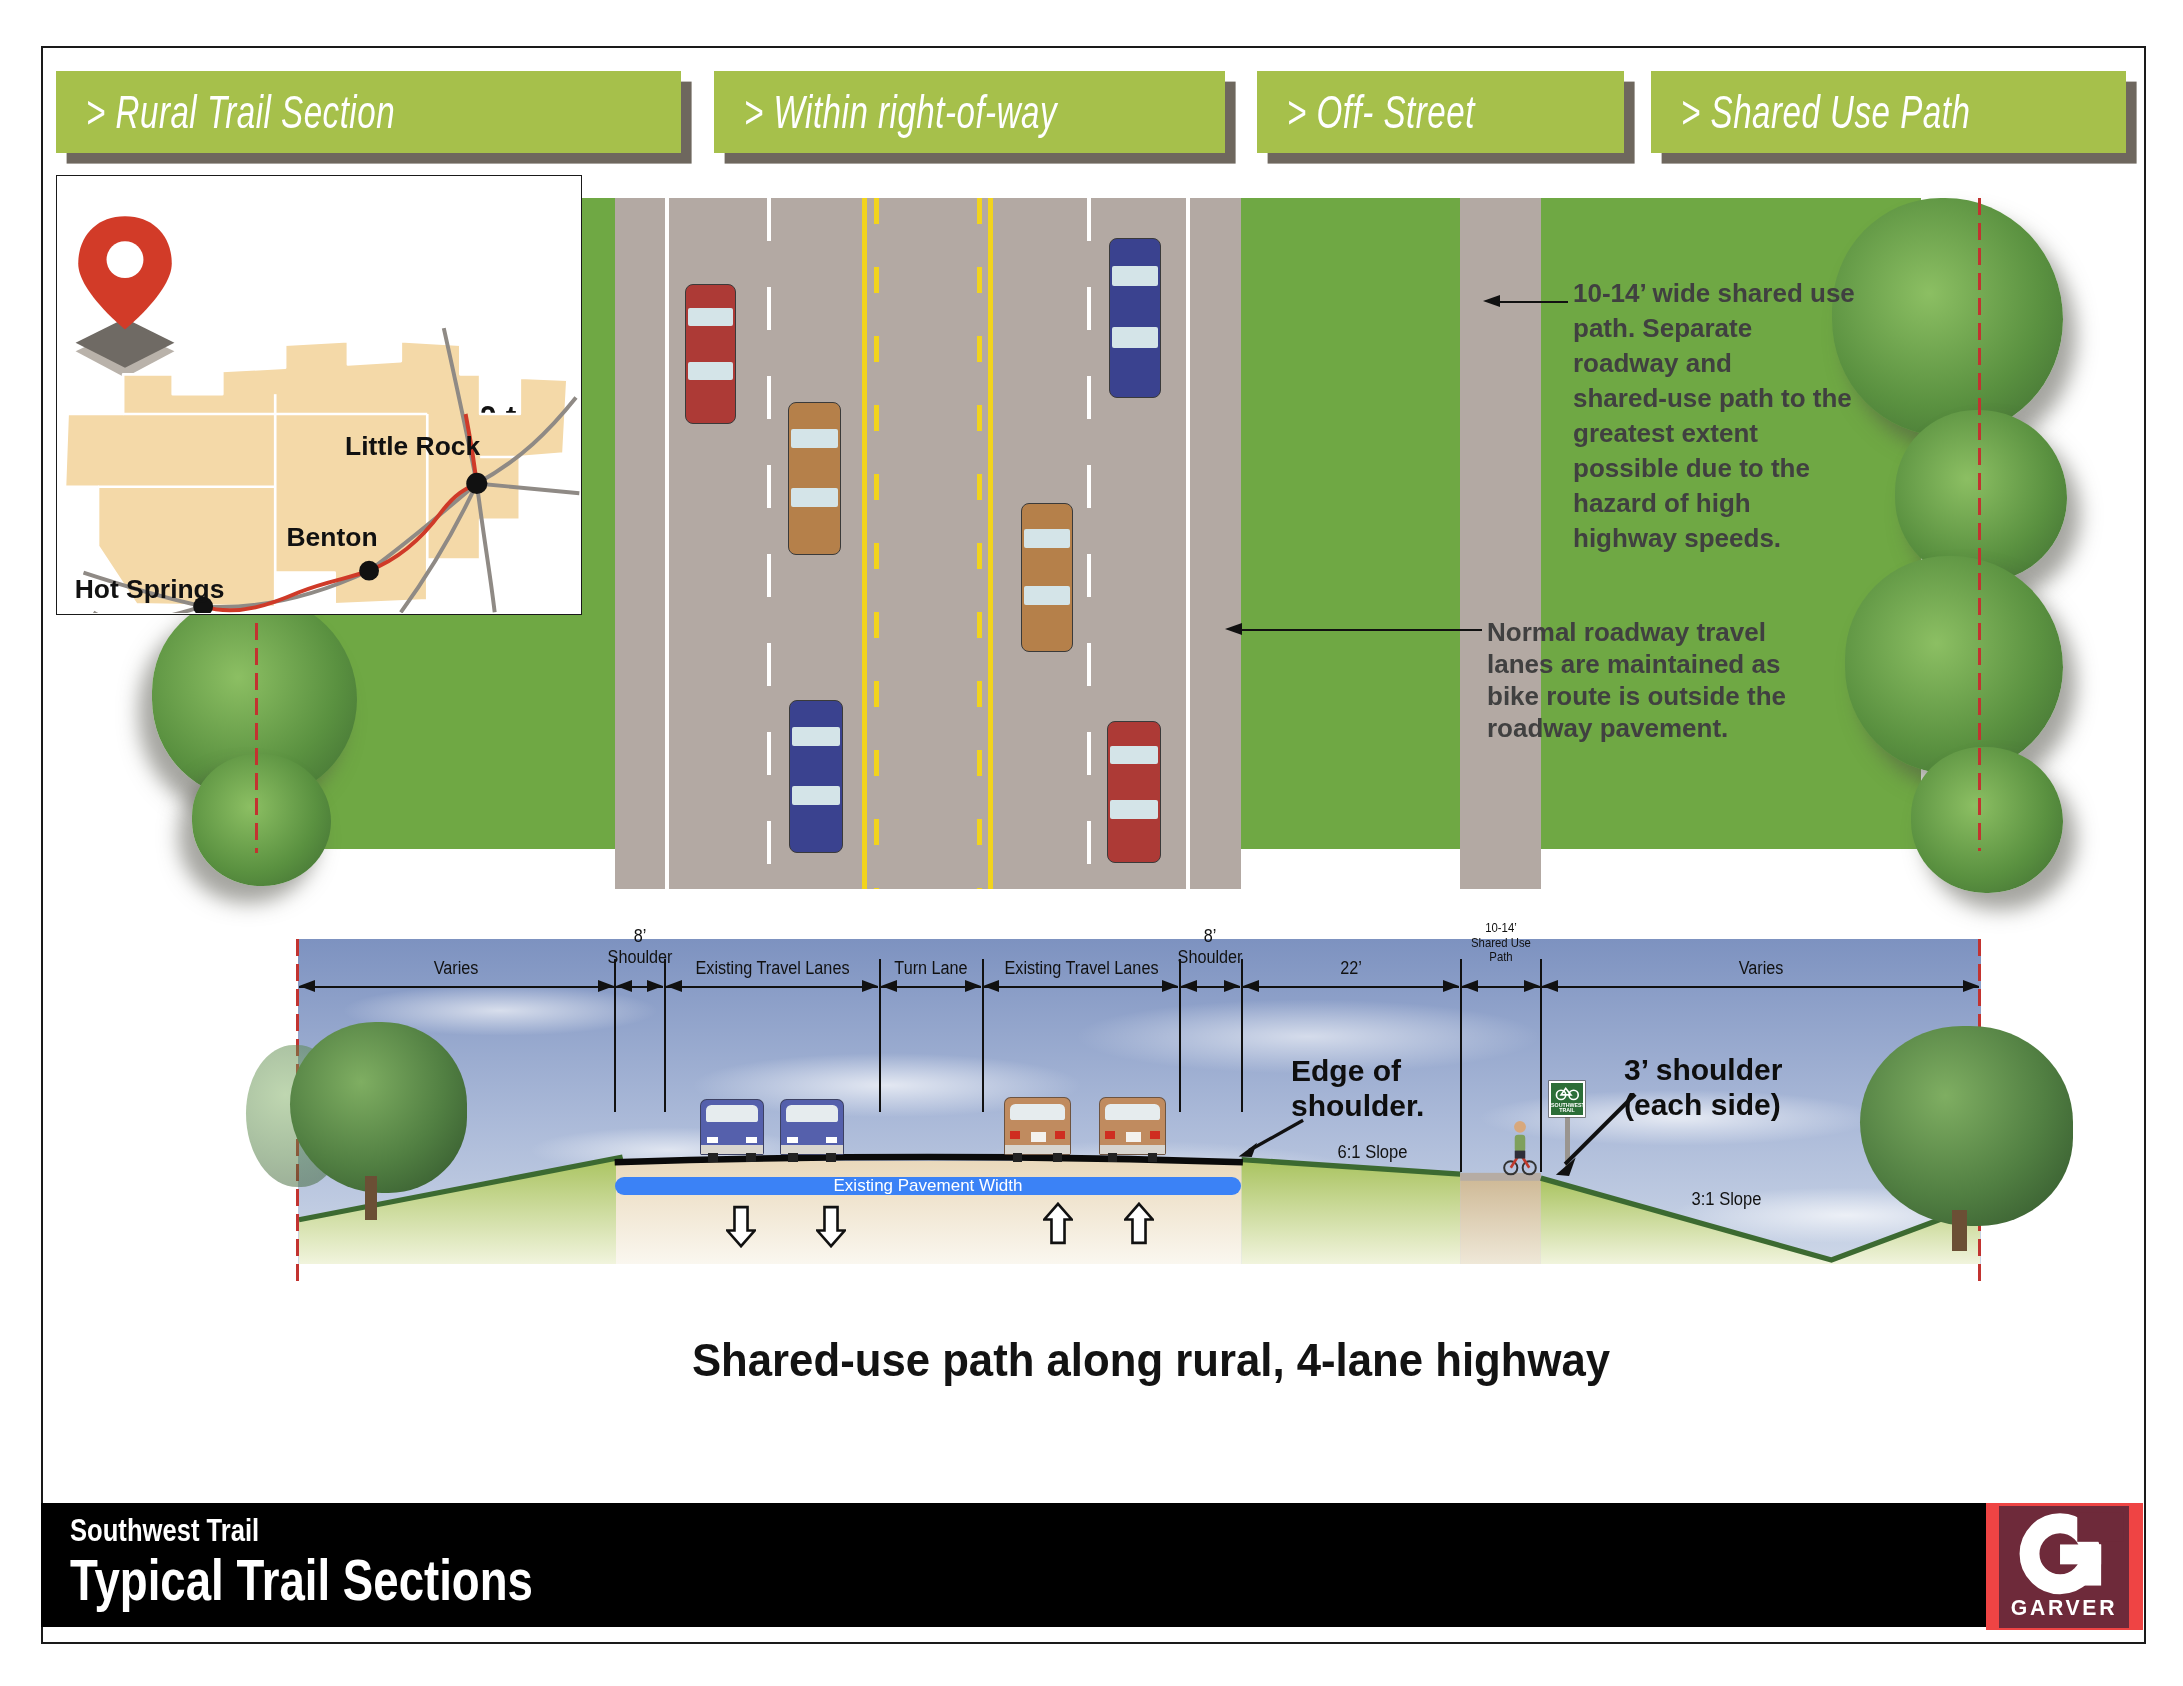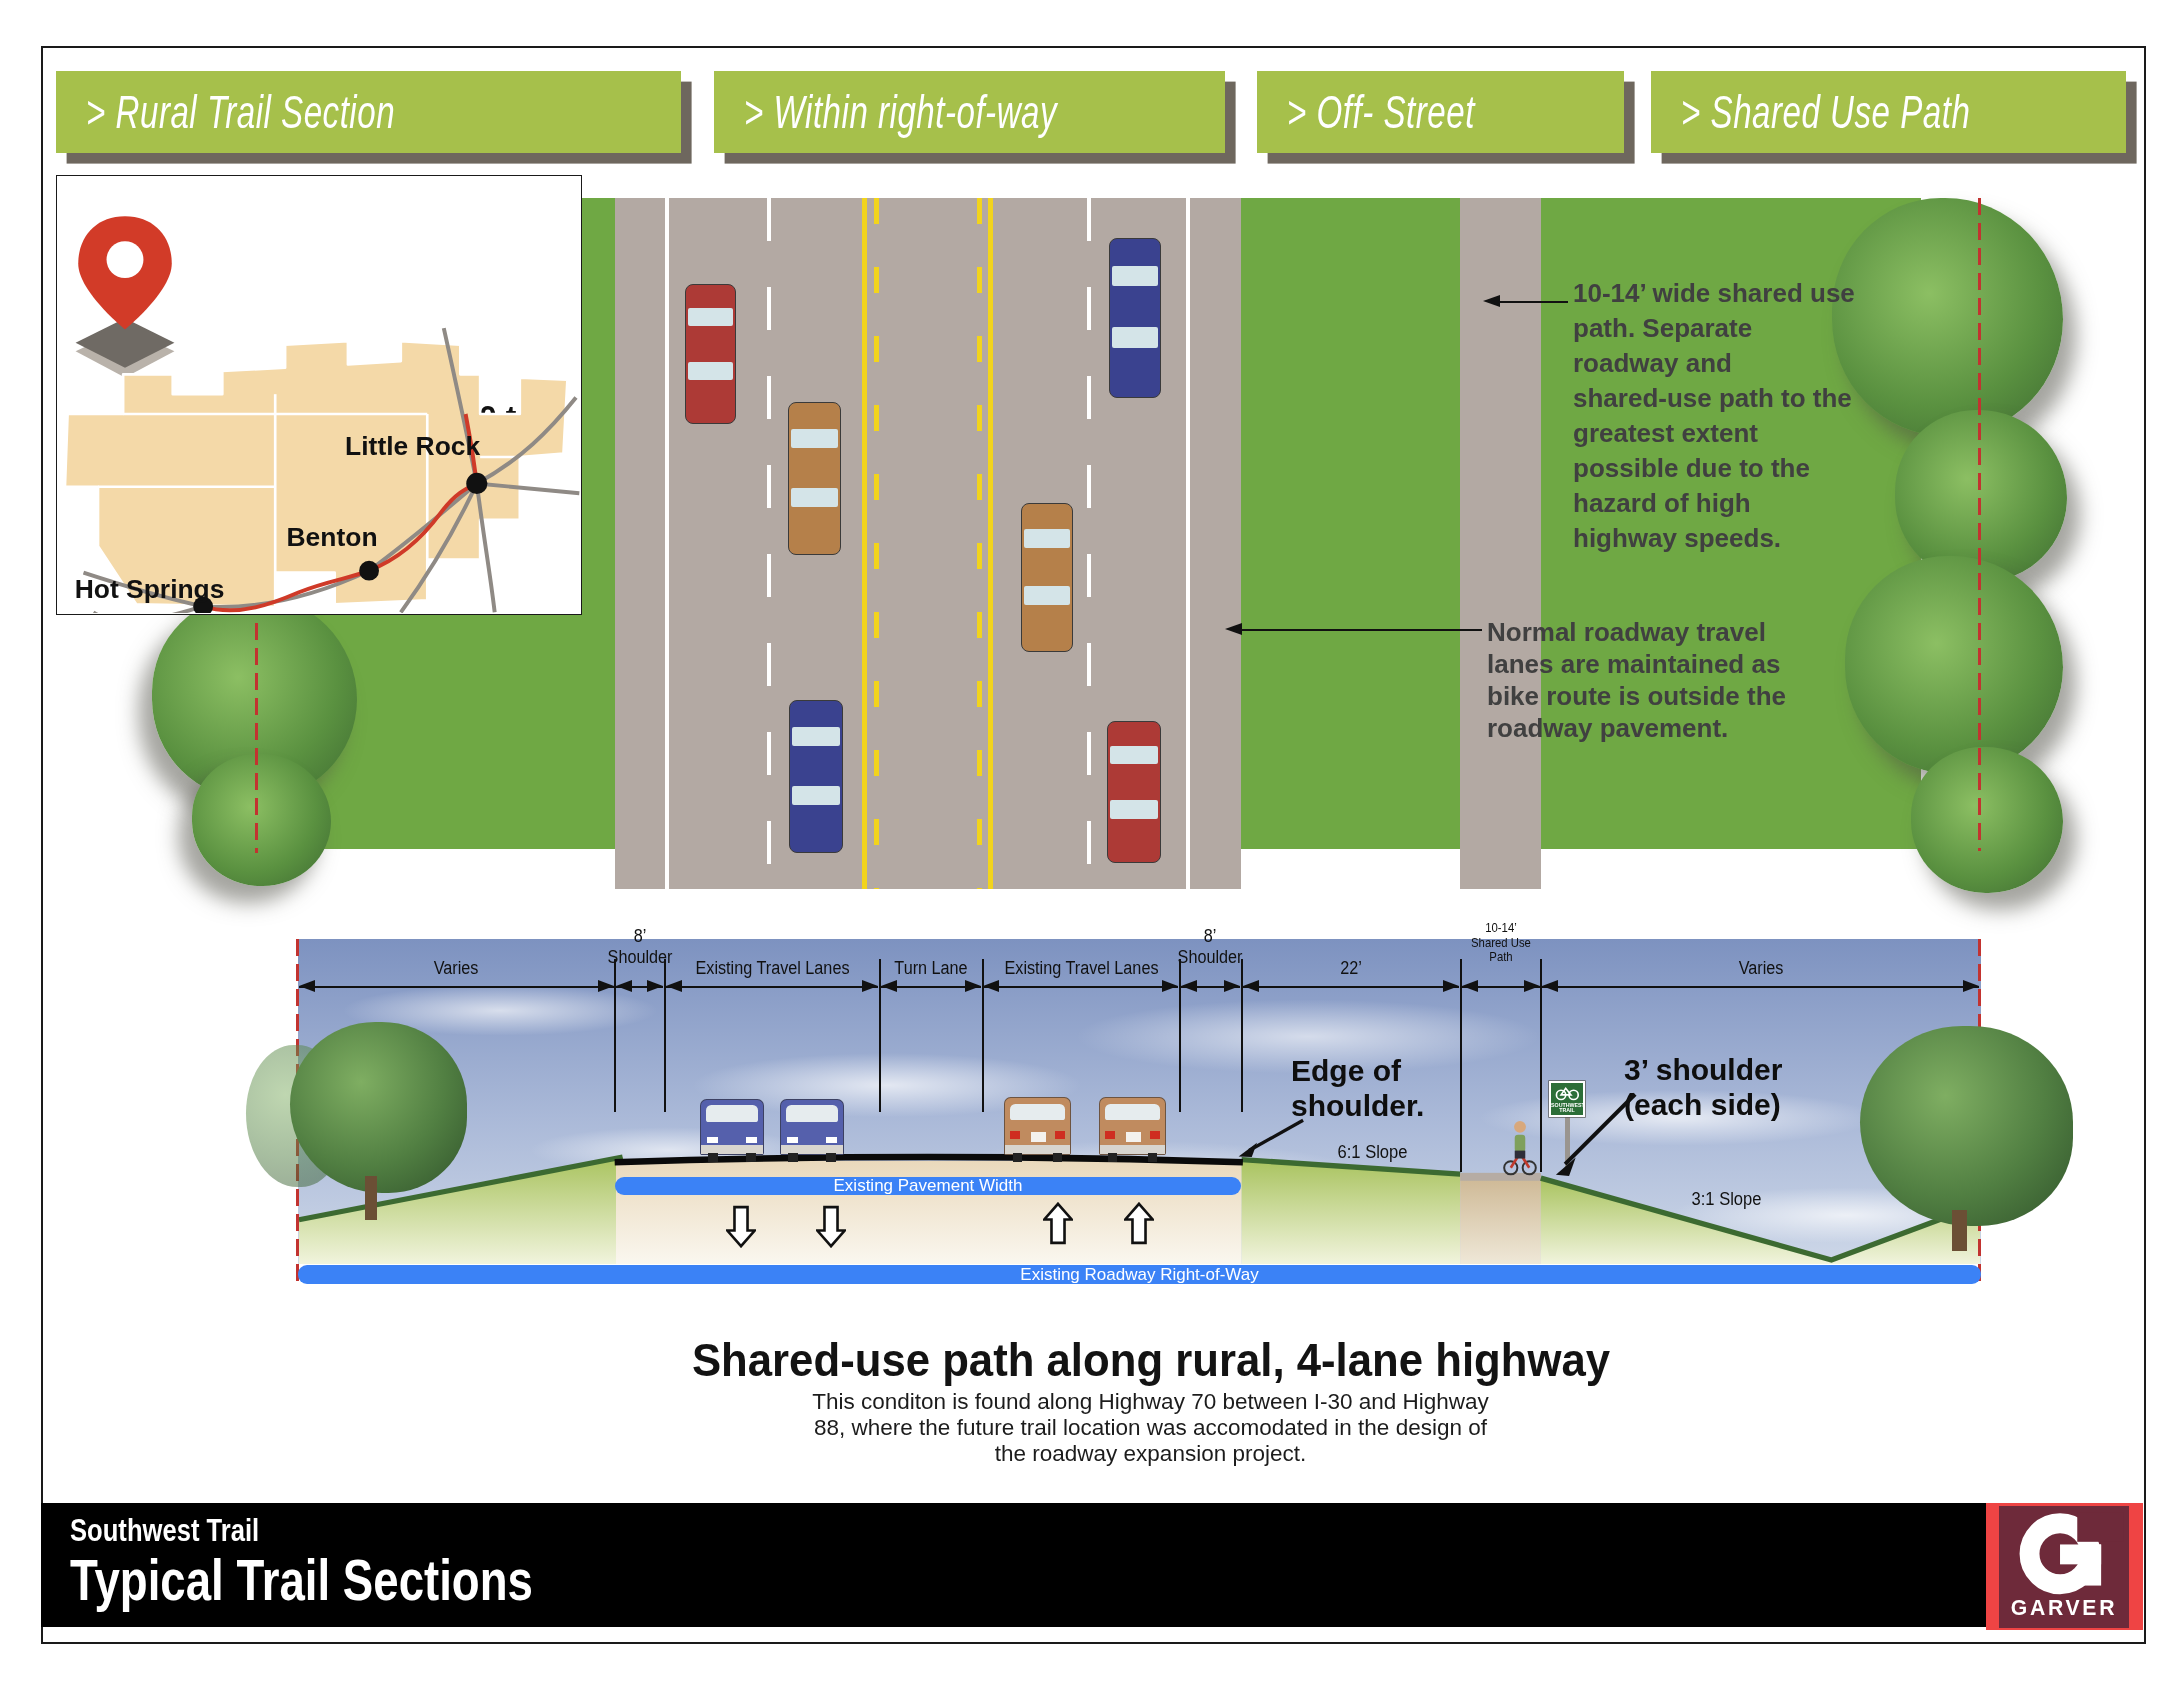--- a/index.html
+++ b/index.html
@@ -378,44 +378,38 @@
   <svg class="abs" style="left:1043px;top:1202px;" width="30" height="44" viewBox="0 0 46 66">
     <path d="M23,2 L44,26 L33,26 L33,62 L13,62 L13,26 L2,26 Z" fill="#fff" stroke="#111" stroke-width="4"></path>
   </svg>
   <svg class="abs" style="left:1124px;top:1202px;" width="30" height="44" viewBox="0 0 46 66">
     <path d="M23,2 L44,26 L33,26 L33,62 L13,62 L13,26 L2,26 Z" fill="#fff" stroke="#111" stroke-width="4"></path>
   </svg>
 
   <div class="blackbar" style="left:615px;top:1177px;width:626px;height:18px;">
     <span>Existing Pavement Width</span>
   </div>
-  <div class="blackbar" style="left:298px;top:1265px;width:1683px;height:19px;">
-    <span>Existing Roadway Right-of-Way</span>
-  </div>
 
   <div class="seclabel" style="left:1291px;top:1053px;">Edge of
 shoulder.</div>
   <svg class="abs" style="left:1232px;top:1116px;" width="79" height="48" viewBox="0 0 120 72">
     <line x1="108" y1="6" x2="26" y2="52" stroke="#111" stroke-width="5"></line>
     <polygon points="10,61 38,40 30,62" fill="#111"></polygon>
   </svg>
   <div class="slopetxt" style="left:1313px;top:1142px;width:119px;text-align:center;">6:1 Slope</div>
 
   <div class="seclabel" style="left:1624px;top:1052px;">3’ shoulder
 (each side)</div>
   <svg class="abs" style="left:1544px;top:1090px;" width="99" height="93" viewBox="0 0 150 140">
     <line x1="138" y1="6" x2="32" y2="112" stroke="#111" stroke-width="6"></line>
     <polygon points="18,128 48,102 38,130" fill="#111"></polygon>
   </svg>
   <div class="slopetxt" style="left:1667px;top:1189px;width:119px;text-align:center;">3:1 Slope</div>
 
   <div class="cap-title">Shared-use path along rural, 4-lane highway</div>
-  <div class="cap-body">This conditon is found along Highway 70 between I-30 and Highway
-88, where the future trail location was accomodated in the design of
-the roadway expansion project.</div>
 
   <div class="footer">
     <div class="f1">Southwest Trail</div>
     <div class="f2">Typical Trail Sections</div>
   </div>
   <div class="logobox">
     <div class="logosq">
       <svg width="130" height="122" viewBox="0 0 196 184">
         <circle cx="92" cy="72" r="46" fill="none" stroke="#fff" stroke-width="30"></circle>
         <rect x="92" y="58" width="62" height="30" fill="#fff"></rect>

